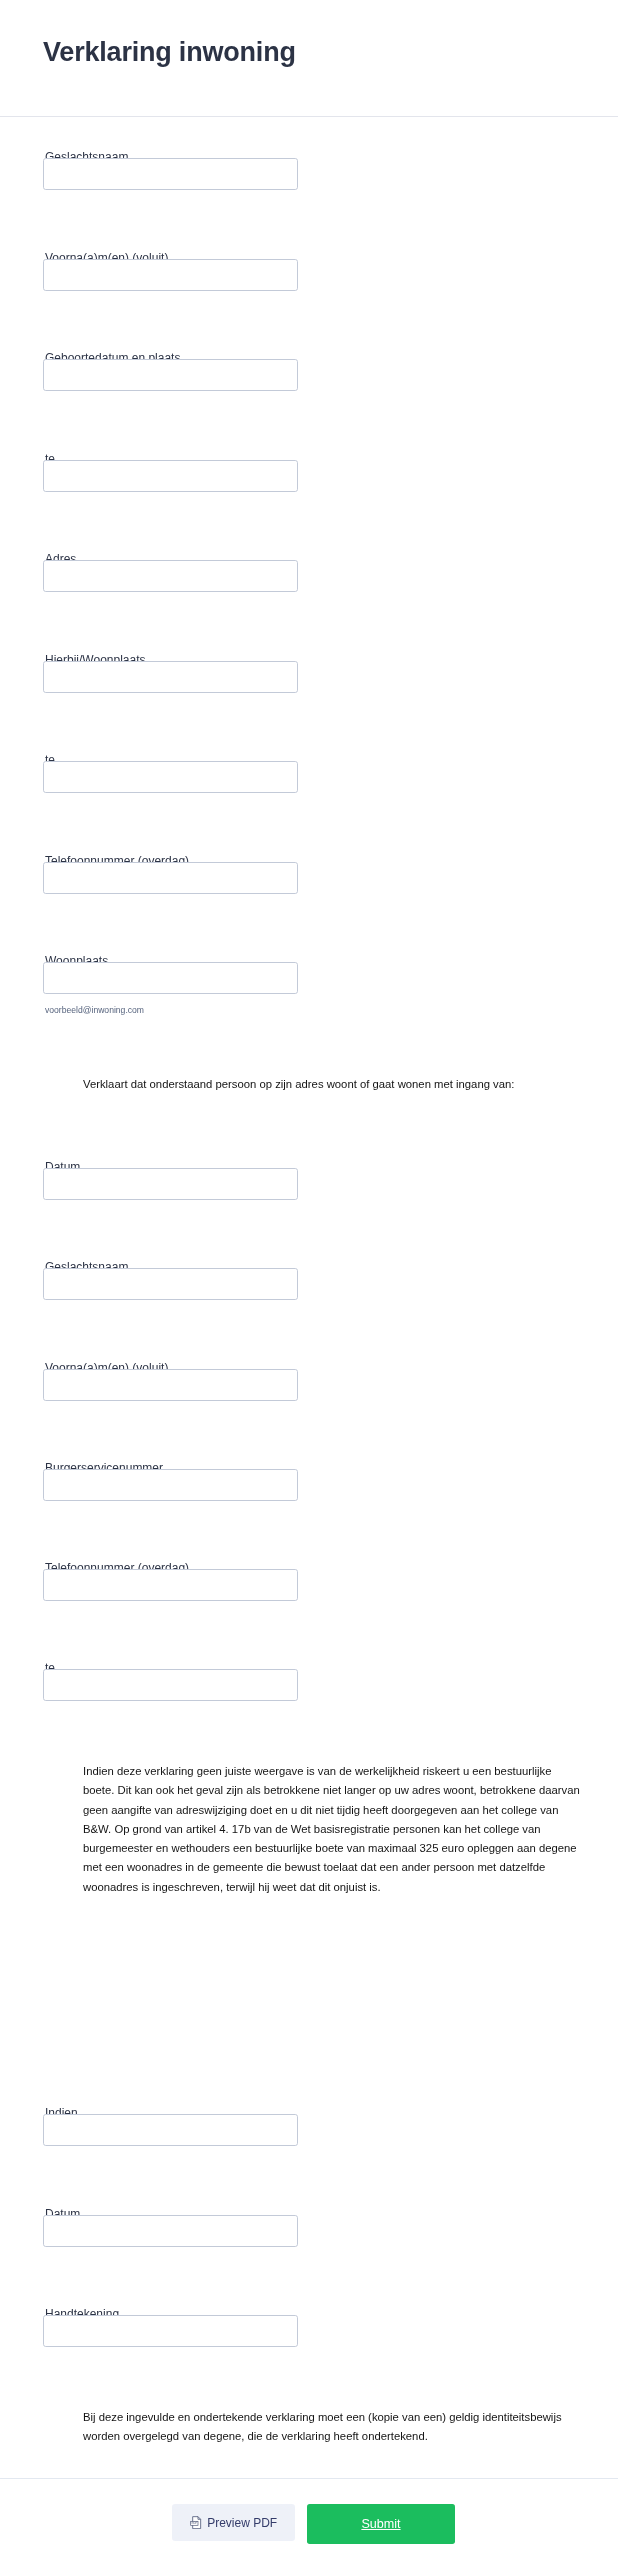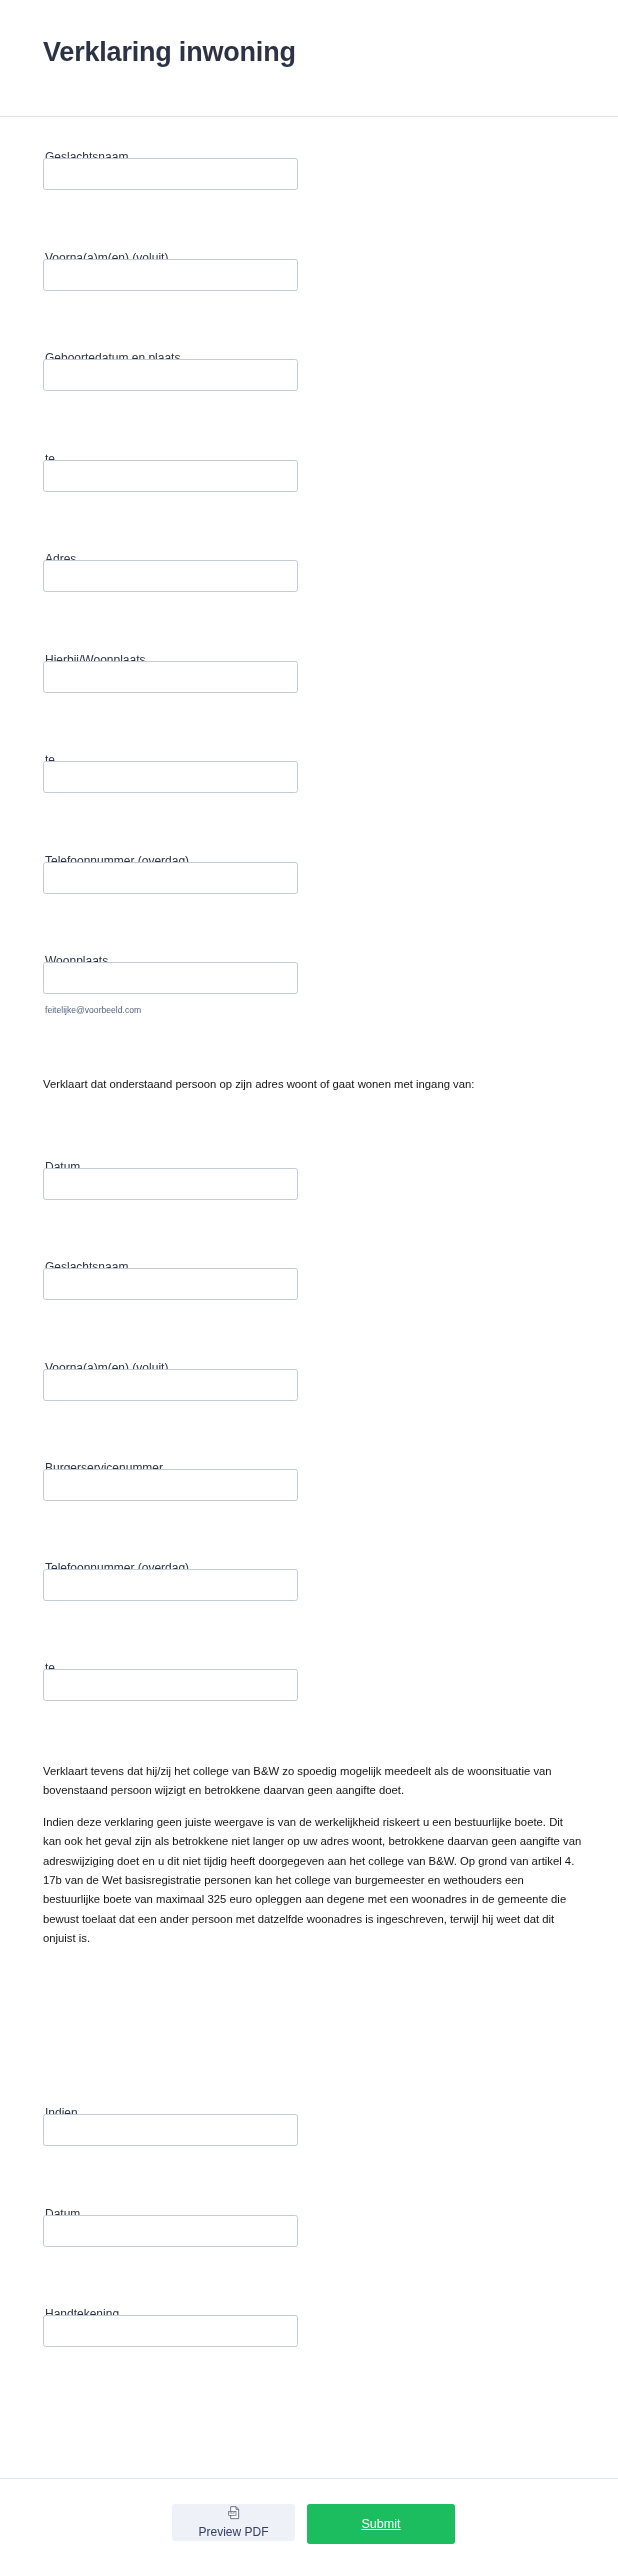--- a/index.html
+++ b/index.html
@@ -38,33 +38,32 @@
     .field .sublabel {
       position: absolute; left: 2px; top: 63px;
       font-size: 8.6px; color: #57647e; white-space: nowrap;
     }
 
     .para {
       position: absolute; left: 43px; width: 539px;
       font-size: 11.3px; line-height: 19.3px; color: #141414;
     }
     .para p { margin-bottom: 12.6px; }
-    .para p:last-child { margin-bottom: 0; }
+    .para p:last-child { margin-bottom: 0; margin-left: 40px; }
 
     .footer {
       position: absolute; left: 0; top: 2478px; width: 619px; height: 98px;
       border-top: 0.7px solid #e3e8f0;
     }
     .btn-preview {
       position: absolute; left: 172px; top: 25px; width: 123px; height: 37px;
       background: #eef1f8; border: none; border-radius: 3.3px;
       display: flex; align-items: center; justify-content: center; gap: 5.3px;
       font-family: "Liberation Sans", sans-serif; font-size: 12px; color: #343c6a;
       cursor: pointer;
-      flex-direction: column;
     }
     .btn-submit {
       position: absolute; left: 307px; top: 25px; width: 148px; height: 40px;
       background: #1bbd5e; border: none; border-radius: 2.7px;
       font-family: "Liberation Sans", sans-serif; font-size: 12.6px; color: #ffffff;
       cursor: pointer;
       text-decoration: underline;
     }
     .pdf-icon { width: 12px; height: 13.3px; display: inline-block; }
   </style>
@@ -105,21 +104,21 @@
     <div class="label">te</div>
     <input class="input" type="text" value="" style="">
   </div>
   <div class="field" style="top:842px;">
     <div class="label">Telefoonnummer (overdag)</div>
     <input class="input" type="tel" value="" style="">
   </div>
   <div class="field" style="top:942px;">
     <div class="label">Woonplaats</div>
     <input class="input" type="email" value="" style="">
-    <div class="sublabel">feitelijke@voorbeeld.com</div>
+    <div class="sublabel">voorbeeld@inwoning.com</div>
   </div>
 
   <div class="para" style="top:1075px;">
     <p>Verklaart dat onderstaand persoon op zijn adres woont of gaat wonen met ingang van:</p>
   </div>
 
   <div class="field" style="top:1148px;">
     <div class="label">Datum</div>
     <input class="input" type="text" value="" style="">
   </div>
@@ -138,37 +137,39 @@
   <div class="field" style="top:1549px;">
     <div class="label">Telefoonnummer (overdag)</div>
     <input class="input" type="tel" value="" style="">
   </div>
   <div class="field" style="top:1649px;">
     <div class="label">te</div>
     <input class="input" type="text" value="" style="">
   </div>
 
   <div class="para" style="top:1762px;">
-    <p>Verklaart tevens dat hij/zij het college van B&amp;W zo spoedig mogelijk meedeelt als de woonsituatie van bovenstaand persoon wijzigt en betrokkene daarvan geen aangifte doet.</p>
     <p>Indien deze verklaring geen juiste weergave is van de werkelijkheid riskeert u een bestuurlijke boete. Dit kan ook het geval zijn als betrokkene niet langer op uw adres woont, betrokkene daarvan geen aangifte van adreswijziging doet en u dit niet tijdig heeft doorgegeven aan het college van B&amp;W. Op grond van artikel 4. 17b van de Wet basisregistratie personen kan het college van burgemeester en wethouders een bestuurlijke boete van maximaal 325 euro opleggen aan degene met een woonadres in de gemeente die bewust toelaat dat een ander persoon met datzelfde woonadres is ingeschreven, terwijl hij weet dat dit onjuist is.</p>
   </div>
 
   <div class="field" style="top:2094px;">
     <div class="label">Indien</div>
     <input class="input" type="text" value="" style="">
   </div>
   <div class="field" style="top:2195px;">
     <div class="label">Datum</div>
     <input class="input" type="text" value="" style="">
   </div>
   <div class="field" style="top:2295px;">
     <div class="label">Handtekening</div>
     <input class="input" type="text" value="" style="">
   </div>
 
+  <div class="para" style="top:2408px;">
+    <p>Bij deze ingevulde en ondertekende verklaring moet een (kopie van een) geldig identiteitsbewijs worden overgelegd van degene, die de verklaring heeft ondertekend.</p>
+  </div>
 
   <div class="footer">
     <button class="btn-preview">
       <span class="pdf-icon">
         <svg width="12" height="13.3" viewBox="0 0 18 20" style="font-size:18px">
           <path d="M4 1 H12 L16 5 V19 H4 Z" fill="#ffffff" stroke="#4b5576" stroke-width="1.2"></path>
           <path d="M12 1 V5 H16" fill="none" stroke="#4b5576" stroke-width="1.2"></path>
           <rect x="1" y="8" width="11" height="6" fill="#ffffff" stroke="#4b5576" stroke-width="1"></rect>
           <text x="6.5" y="12.6" font-size="4.5" font-family="DejaVu Sans, sans-serif" fill="#4b5576" text-anchor="middle">PDF</text>
         </svg>

